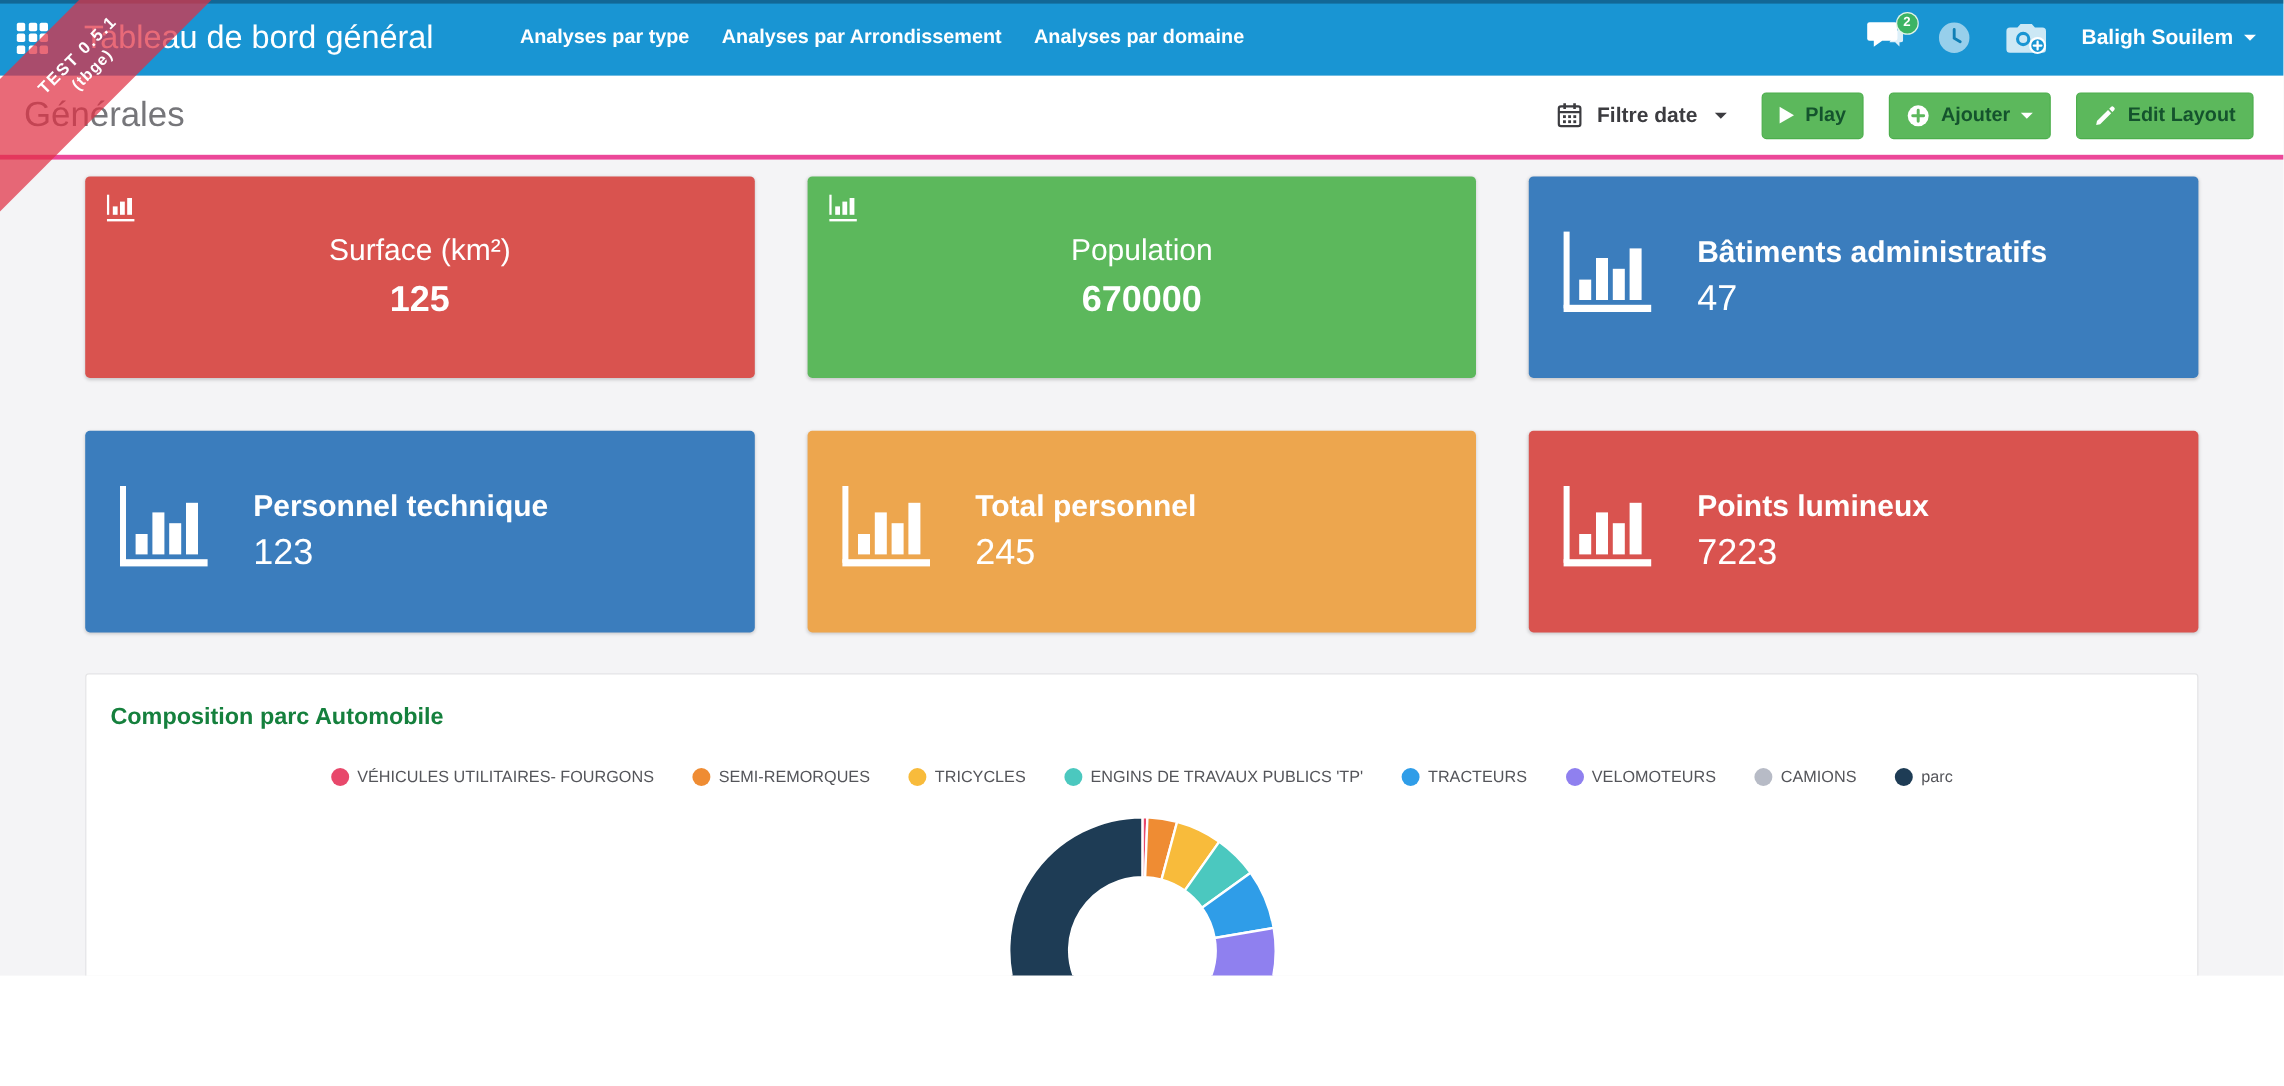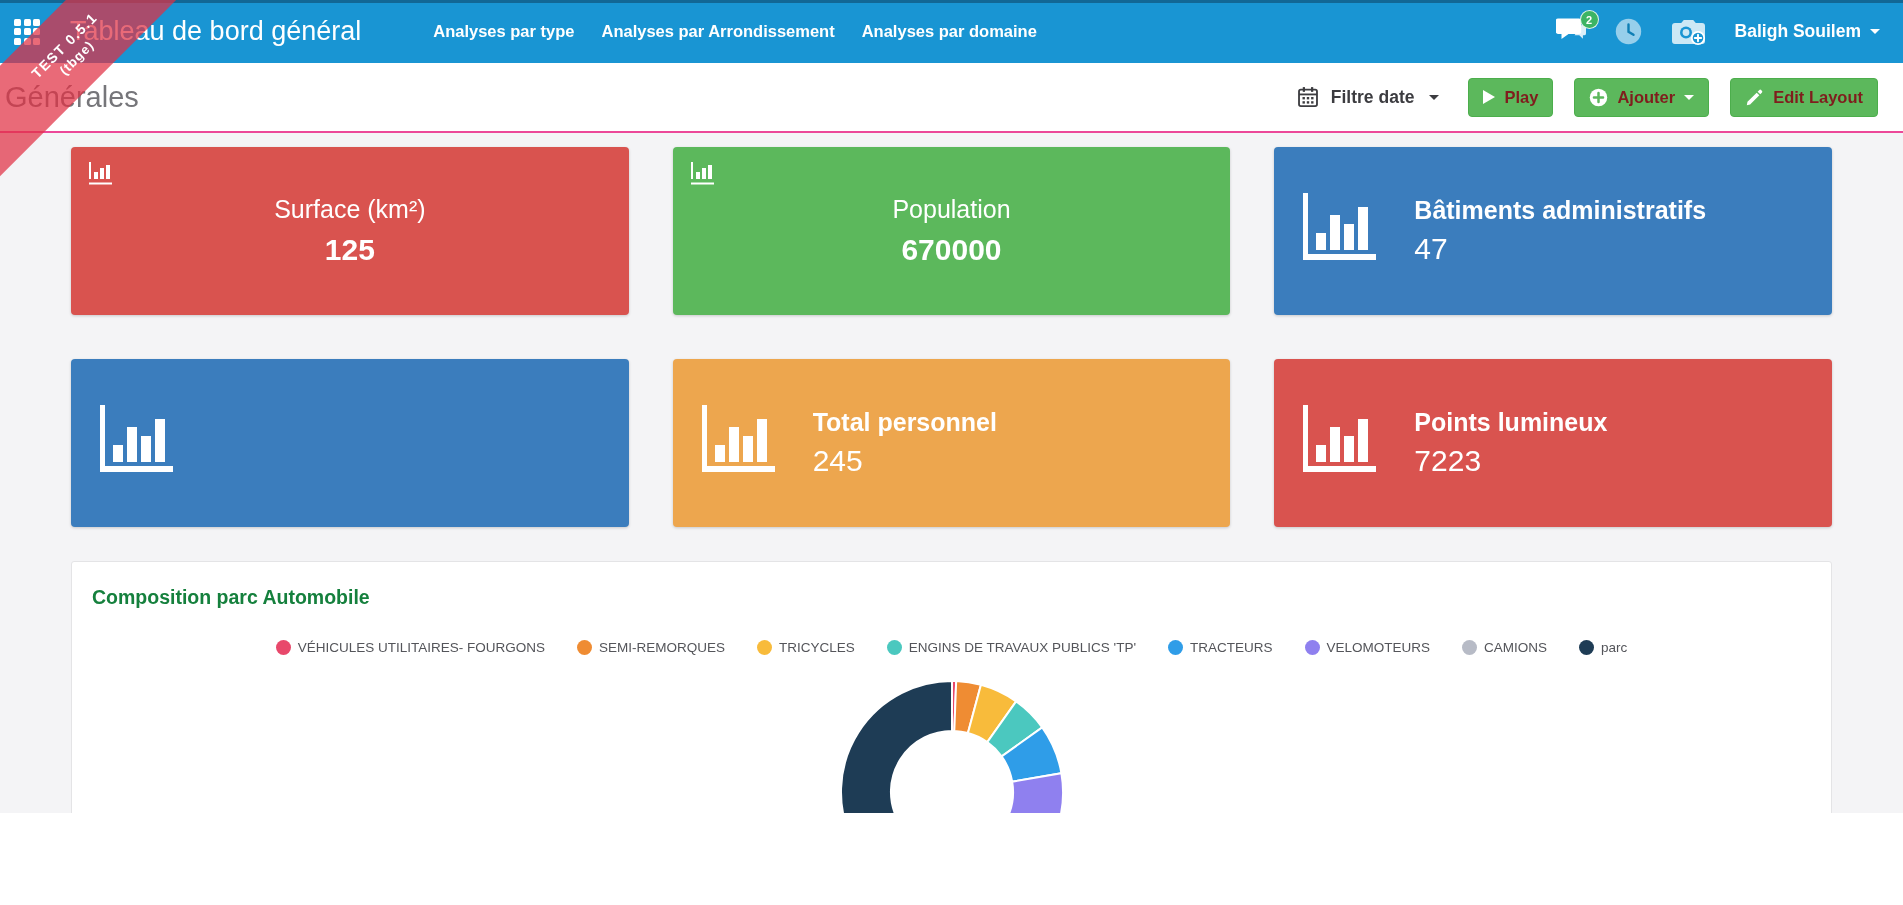--- a/index.html
+++ b/index.html
@@ -21,26 +21,26 @@
   .icon-btn { cursor:pointer; display:flex; align-items:center; }
   .user { display:flex; align-items:center; gap:9px; cursor:pointer; color:#fff; font-size:17.5px; font-weight:700; }
   .caret-w { width:0; height:0; border-left:5px solid transparent; border-right:5px solid transparent; border-top:5px solid #fff; }
 
   
   .ribbon { position:absolute; top:12px; left:-80px; width:300px; height:78px; transform:rotate(-45deg); background:var(--ribbon,rgba(224,48,68,.72)); z-index:50; display:flex; flex-direction:column; align-items:center; justify-content:center; color:#fff; pointer-events:none; text-align:center; }
   .ribbon .l1 { font-size:14px; font-weight:700; letter-spacing:1.5px; }
   .ribbon .l2 { font-size:13px; font-weight:700; letter-spacing:1px; margin-top:2px; }
 
   
-  .page-header { height:70px; background:#fff; border-bottom:2px solid #ec4899; display:flex; align-items:center; padding:0 25px 0 5px; position:relative; z-index:2; }
+  .page-header { height:70px; background:#fff; border-bottom:4px solid #ec4899; display:flex; align-items:center; padding:0 25px 0 20px; position:relative; z-index:2; }
   .page-header h1 { font-size:29px; font-weight:400; color:#76767a; }
   .header-actions { margin-left:auto; display:flex; align-items:center; gap:21px; }
   .filtre-date { display:flex; align-items:center; gap:12px; font-size:17.5px; font-weight:700; color:#3c3c40; cursor:pointer; margin-right:8px; }
   .caret-d { width:0; height:0; border-left:5px solid transparent; border-right:5px solid transparent; border-top:5px solid #3c3c40; margin-left:3px; }
-  .btn-green { display:flex; align-items:center; gap:9px; height:39px; padding:0 14px; background:var(--green,#5cb85c); border:1px solid var(--green-border,#4cae4c); border-radius:4px; color:#7f1d1d; font-size:16.5px; font-weight:700; cursor:pointer; font-family:inherit; }
+  .btn-green { display:flex; align-items:center; gap:9px; height:39px; padding:0 14px; background:var(--green,#5cb85c); border:1px solid var(--green-border,#4cae4c); border-radius:4px; color:#14532d; font-size:16.5px; font-weight:700; cursor:pointer; font-family:inherit; }
   .play-tri { width:0; height:0; border-top:7px solid transparent; border-bottom:7px solid transparent; border-left:12px solid #fff; }
 
   
   .content { padding:14px 71px 0; }
   .cards-grid { display:grid; grid-template-columns:repeat(3,1fr); column-gap:24px; row-gap:30px;gap:44px; }
   .stat-card { height:168px; border-radius:4px; color:#fff; box-shadow:0 1px 3px rgba(0,0,0,.18); position:relative; }
   .stat-card.center { display:flex; align-items:center; justify-content:center; text-align:center; }
   .stat-card.center .mini-icon { position:absolute; top:15px; left:18px; cursor:pointer; }
   .stat-card.center .t { font-size:25px; font-weight:400; }
   .stat-card.center .v { font-size:30px; font-weight:700; margin-top:9px; }
@@ -214,20 +214,24 @@
         <span class="big-icon">
           <svg width="80" height="78" viewBox="0 0 80 78" fill="#fff">
             <rect x="3" y="3" width="5" height="64"></rect>
               <rect x="3" y="64" width="73" height="6"></rect>
             <rect x="16" y="43" width="10" height="17"></rect>
               <rect x="30" y="25" width="10" height="35"></rect>
               <rect x="44" y="34" width="10" height="26"></rect>
               <rect x="58" y="17" width="10" height="43"></rect>
           </svg>
         </span>
+        <div class="cc">
+          <div class="t">Personnel technique</div>
+          <div class="v">123</div>
+        </div>
       </div>
 
       <div class="stat-card left" style="background: rgb(237, 166, 78);">
         <span class="big-icon">
           <svg width="80" height="78" viewBox="0 0 80 78" fill="#fff">
             <rect x="3" y="3" width="5" height="64"></rect>
               <rect x="3" y="64" width="73" height="6"></rect>
             <rect x="16" y="43" width="10" height="17"></rect>
               <rect x="30" y="25" width="10" height="35"></rect>
               <rect x="44" y="34" width="10" height="26"></rect>

